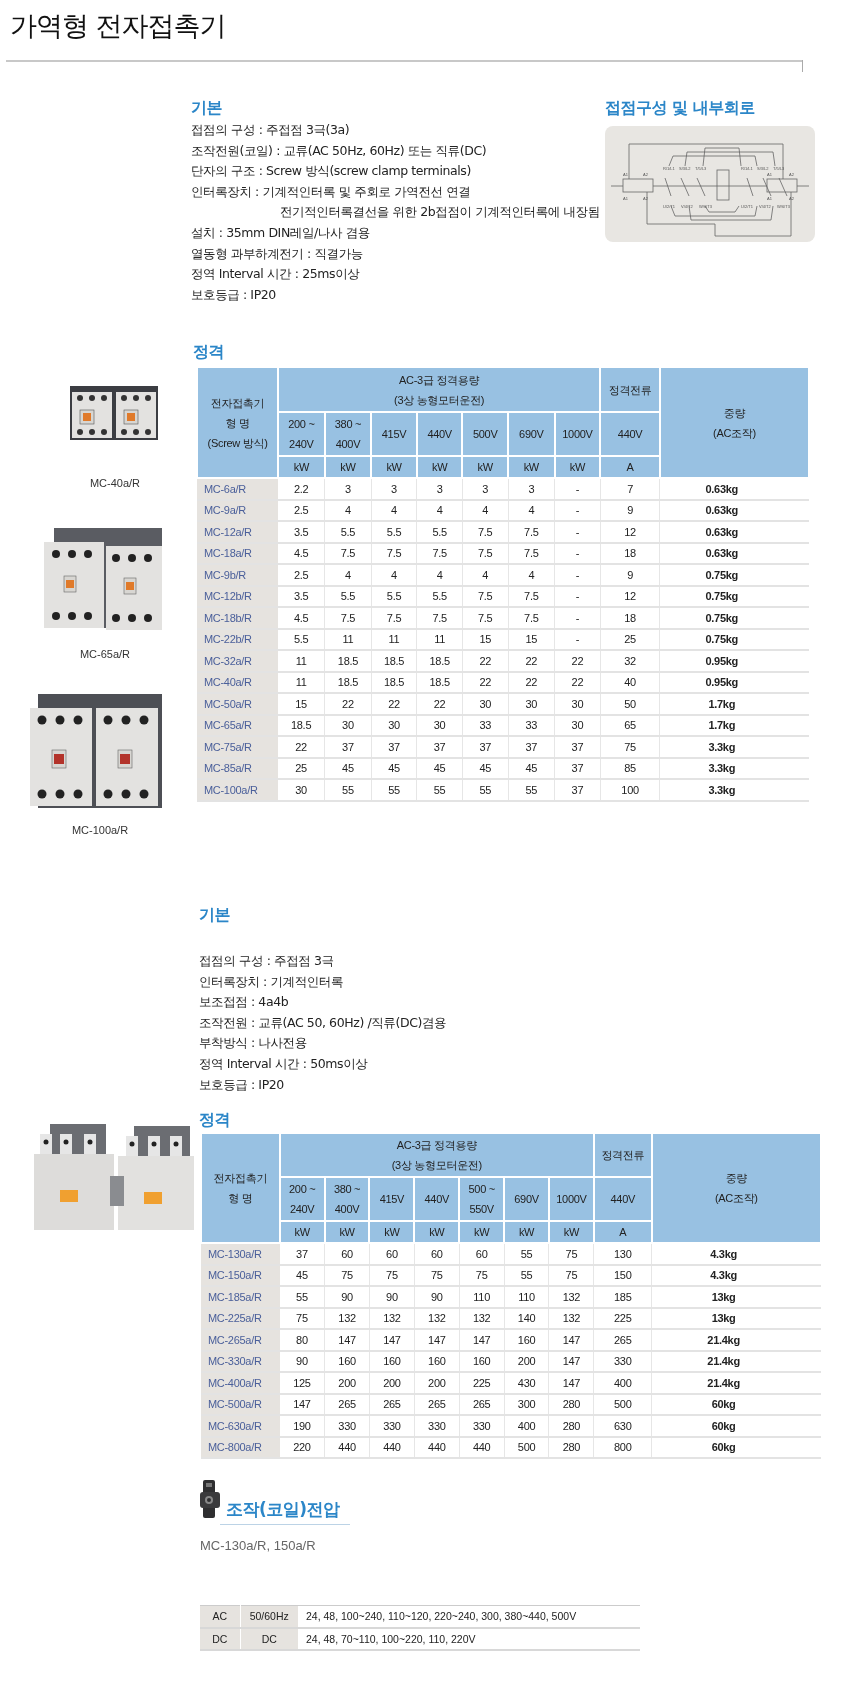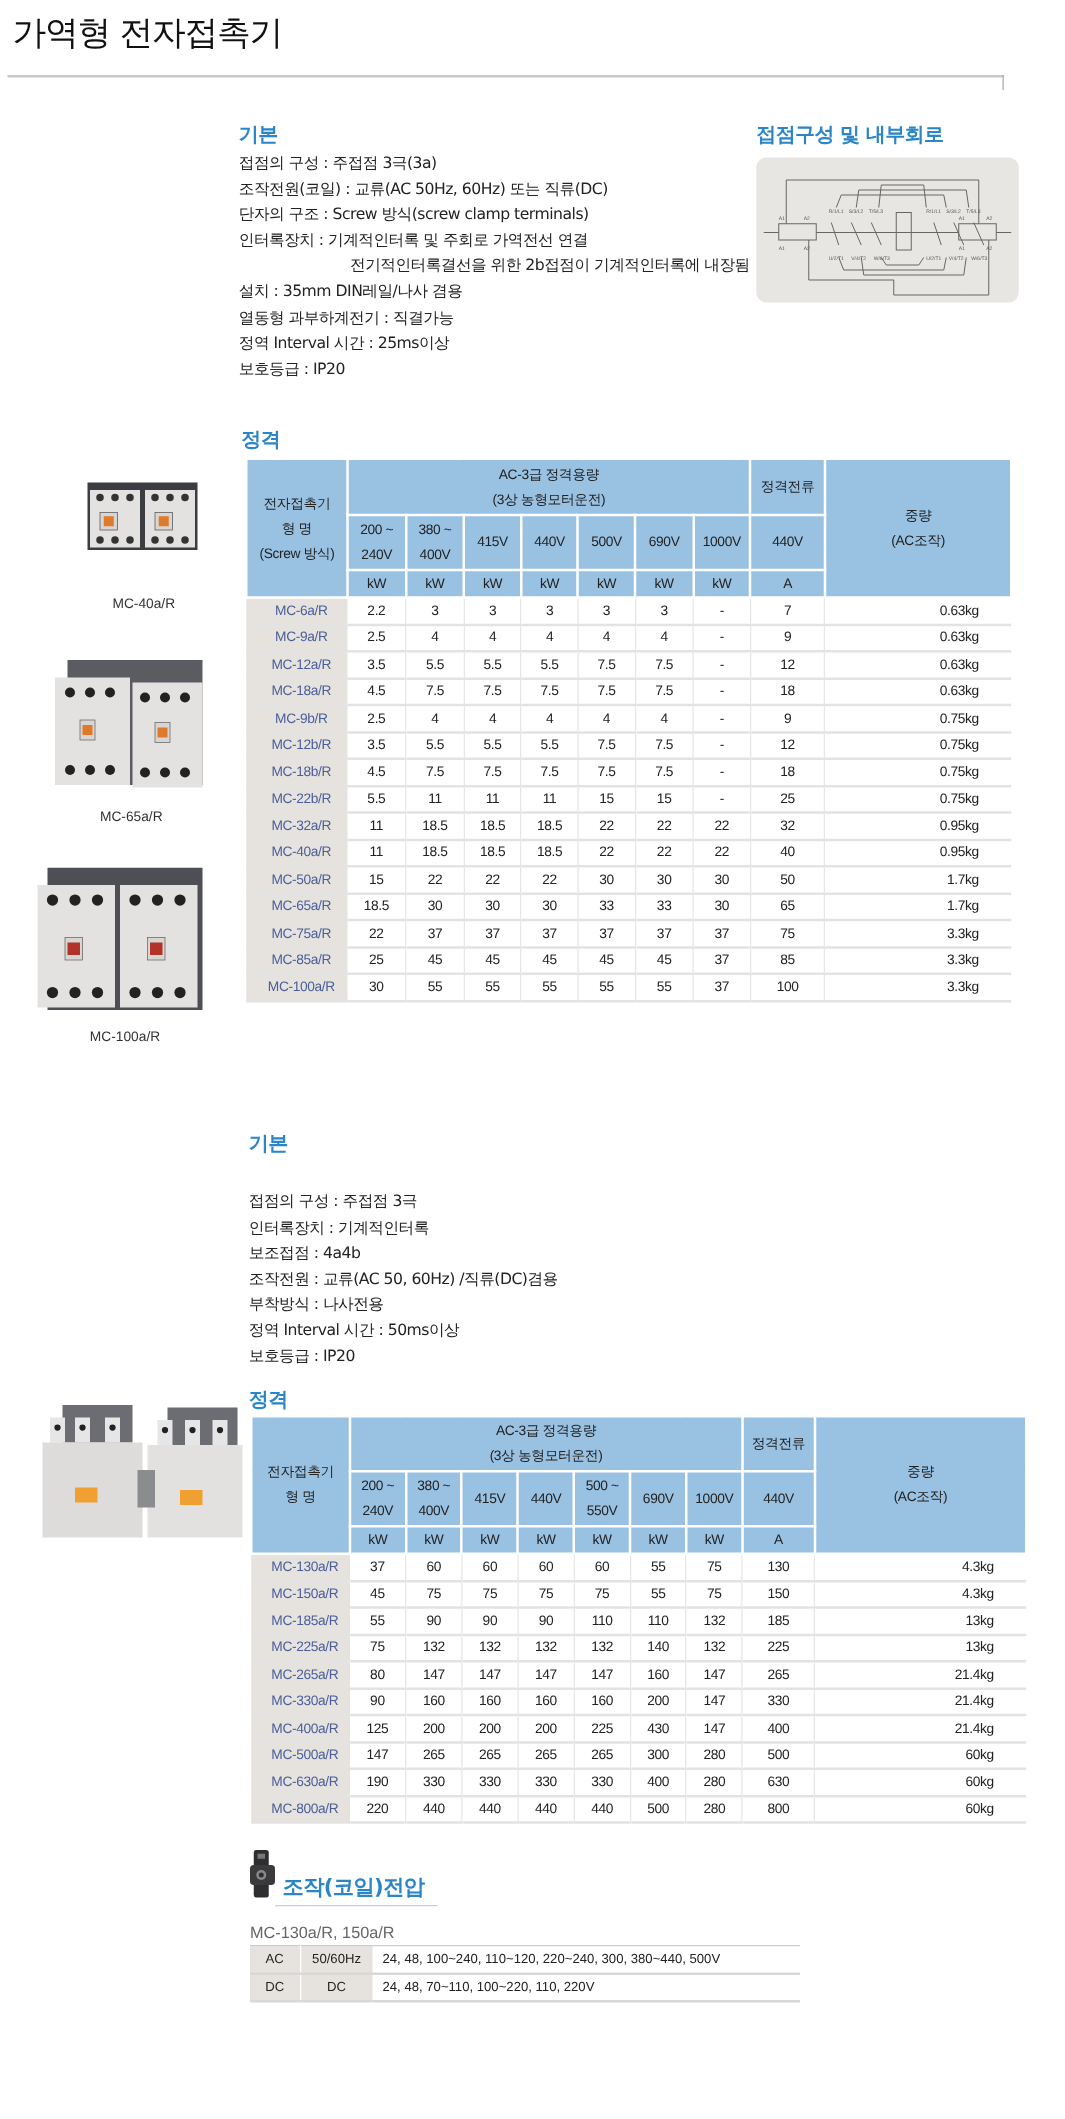--- a/index.html
+++ b/index.html
@@ -14,31 +14,31 @@
   .spec-list { position: absolute; font-size: 12.5px; line-height: 20.6px; color: #222; letter-spacing: -0.4px; }
   .spec-list div { white-space: nowrap; }
   .spec-list .indent { padding-left: 89px; }
 
   .circuit-box { position: absolute; left: 605px; top: 126px; width: 210px; height: 116px; background: #e8e6e2; border-radius: 8px; }
   .circuit-box svg { width: 100%; height: 100%; }
 
   table.spec { position: absolute; border-collapse: collapse; font-family: "Liberation Sans", sans-serif; font-size: 11px; letter-spacing: -0.3px; }
   table.spec th { background: #98c1e2; color: #222; font-weight: normal; border: 2px solid #ffffff; text-align: center; line-height: 20px; }
   table.spec td { text-align: center; height: 21.5px; border-bottom: 2px solid #e3e3e3; border-right: 1px solid #e6e6e6; color: #222; }
-  table.spec td.model { background: #e6e3df; color: #4a5f9a; text-align: center; padding-left: 7px; border-right: none; }
-  table.spec td.weight { text-align: right; padding-right: 26px; border-right: none; }
+  table.spec td.model { background: #e6e3df; color: #4a5f9a; text-align: left; padding-left: 7px; border-right: none; }
+  table.spec td.weight { text-align: center; padding-right: 26px; border-right: none; font-weight: bold; }
 
   .product-img { position: absolute; }
   .product-caption { position: absolute; font-family: "Liberation Sans", sans-serif; font-size: 11px; color: #333; text-align: center; }
 
   .coil-icon { position: absolute; left: 200px; top: 1478px; width: 22px; height: 42px; }
   .coil-heading { position: absolute; left: 226px; top: 1498px; font-size: 17px; font-weight: bold; color: #2b86c8; letter-spacing: -0.5px; }
   .coil-underline { position: absolute; left: 220px; top: 1524px; width: 130px; height: 1px; background: #bcd3e6; }
   .coil-model { position: absolute; left: 200px; top: 1538px; font-family: "Liberation Sans", sans-serif; font-size: 13px; color: #666; }
-  table.coil { position: absolute; left: 200px; top: 1556px; width: 440px; border-collapse: collapse; font-family: "Liberation Sans", sans-serif; font-size: 10.5px; border-top: 1px solid #ccc; }
+  table.coil { position: absolute; left: 200px; top: 1605px; width: 440px; border-collapse: collapse; font-family: "Liberation Sans", sans-serif; font-size: 10.5px; border-top: 1px solid #ccc; }
   table.coil td { height: 22px; border-bottom: 2px solid #d8d8d8; }
   table.coil td.k { background: #e6e3df; text-align: center; width: 40px; }
   table.coil td.f { background: #e6e3df; text-align: center; width: 58px; border-left: 1px solid #fff; }
   table.coil td.v { padding-left: 8px; }
 </style>
 </head>
 <body>
 
 <div class="page-title">가역형 전자접촉기</div>
 <div class="title-rule"></div>

